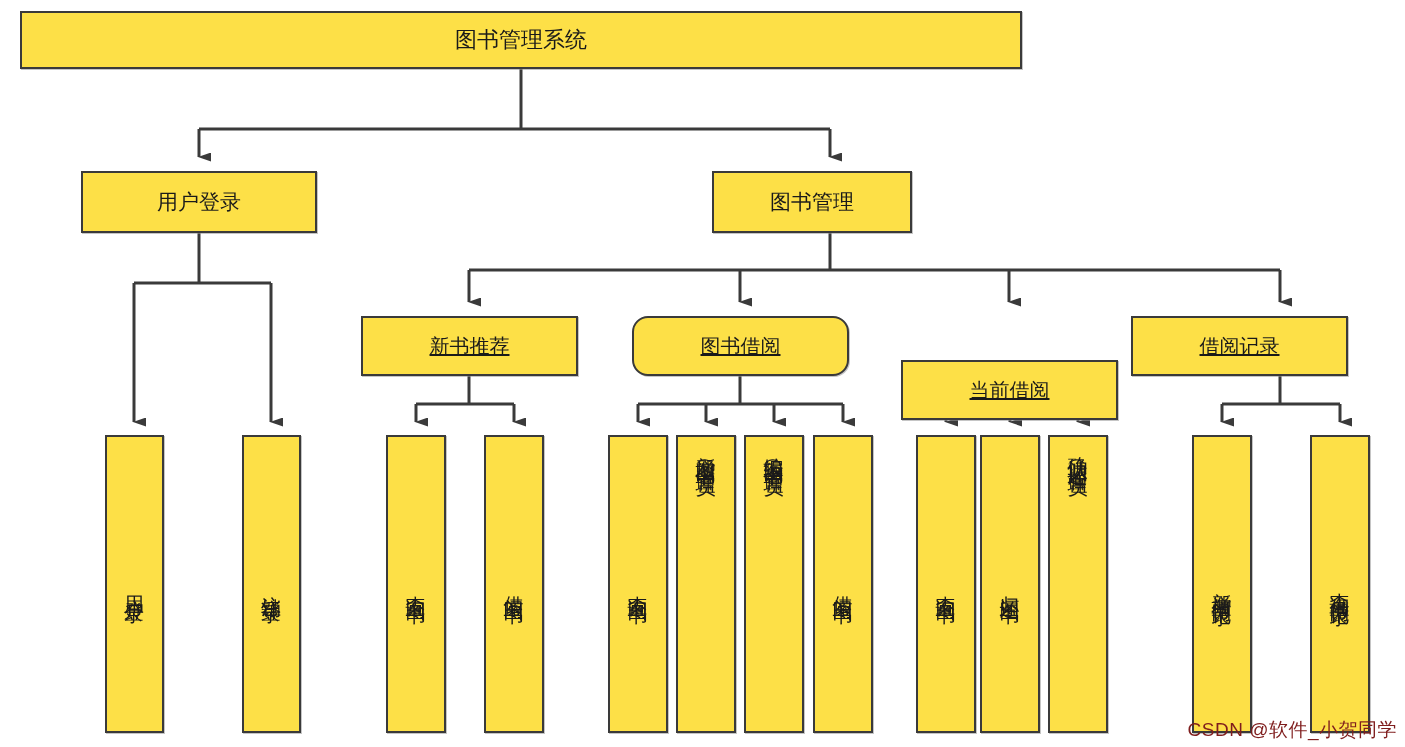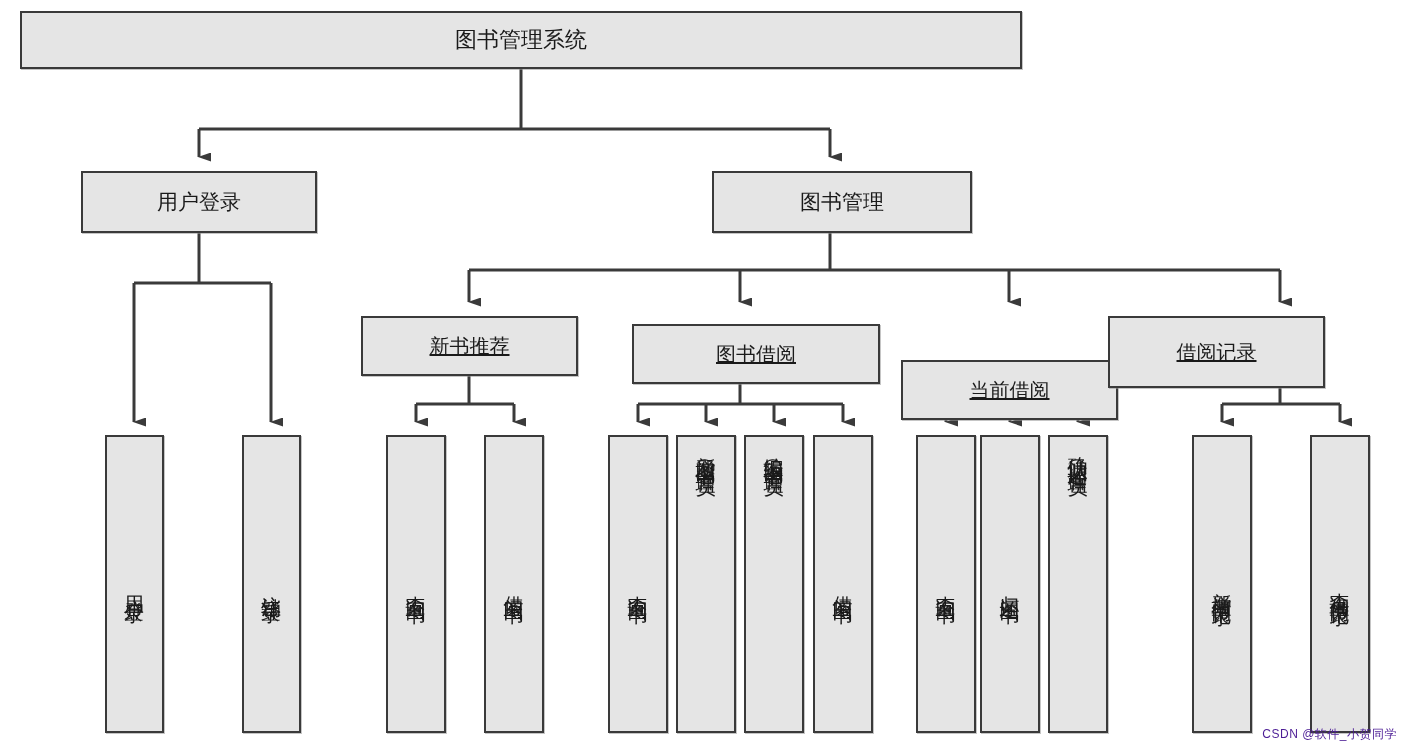--- a/index.html
+++ b/index.html
@@ -22,21 +22,21 @@
     position: absolute;
     left: 0;
     top: 0;
     width: 1405px;
     height: 747px;
     pointer-events: none;
   }
   .node {
     position: absolute;
     box-sizing: border-box;
-    background: #e5e5e5;
+    background: #fde047;
     border: 2px solid #3a3a3a;
     box-shadow: 1px 1px 0 0 rgba(150,150,150,0.55);
     display: flex;
     align-items: center;
     justify-content: center;
     color: #1a1a1a;
   }
   .node.root {
     font-size: 22px;
   }
@@ -61,22 +61,22 @@
     padding: 4px 0 0 0;
     white-space: nowrap;
   }
   .node.leaf.centered {
     align-items: center;
   }
   .watermark {
     position: absolute;
     right: 8px;
     bottom: 4px;
-    font-size: 12px;
-    color: #4c1d95;
+    font-size: 19px;
+    color: #7f1d1d;
     letter-spacing: 0.5px;
     white-space: nowrap;
   }
 </style>
 </head>
 <body>
 
 <div id="diagram-canvas">
 
   <svg id="edge-layer" viewBox="0 0 1405 747" width="1405" height="747" xmlns="http://www.w3.org/2000/svg">
@@ -129,34 +129,34 @@
     </g>
   </svg>
 
   <div class="node root" style="left:20px; top:11px; width:1002px; height:58px;">
     <span>图书管理系统</span>
   </div>
 
   <div class="node level1" style="left:81px; top:171px; width:236px; height:62px;">
     <span>用户登录</span>
   </div>
-  <div class="node level1" style="left:712px; top:171px; width:260px; height:62px;">
+  <div class="node level1" style="left:712px; top:171px; width:200px; height:62px;">
     <span>图书管理</span>
   </div>
 
   <div class="node level2" style="left:361px; top:316px; width:217px; height:60px;">
     <span>新书推荐</span>
   </div>
-  <div class="node level2" style="left:632px; top:324px; width:248px; height:60px;">
+  <div class="node level2" style="left:632px; top:316px; width:217px; height:60px;border-radius:16px;">
     <span>图书借阅</span>
   </div>
   <div class="node level2" style="left:901px; top:316px; width:217px; height:60px;margin-top:44px;">
     <span>当前借阅</span>
   </div>
-  <div class="node level2" style="left:1108px; top:316px; width:217px; height:72px;">
+  <div class="node level2" style="left:1131px; top:316px; width:217px; height:60px;">
     <span>借阅记录</span>
   </div>
 
   <div class="node leaf centered" style="left:105px; top:435px; width:59px; height:298px;">
     <span class="leaf-label">用户登录</span>
   </div>
   <div class="node leaf centered" style="left:242px; top:435px; width:59px; height:298px;">
     <span class="leaf-label">注销登录</span>
   </div>
 

